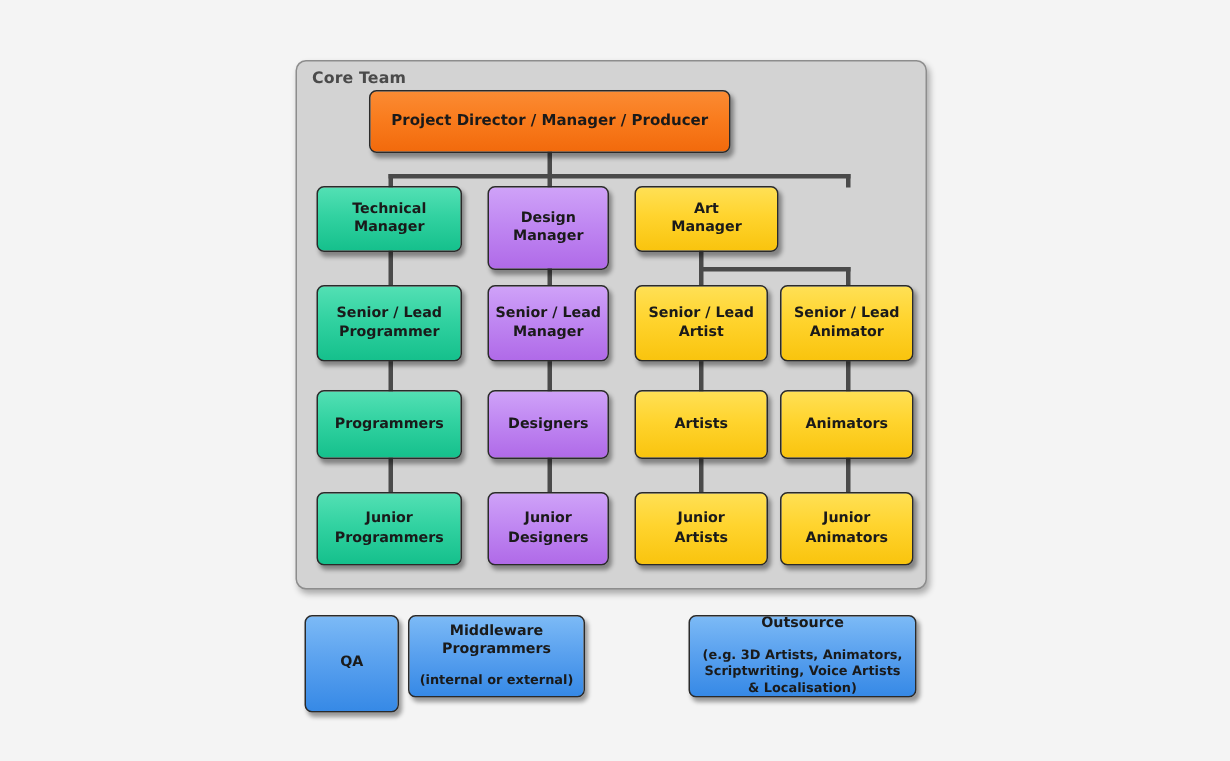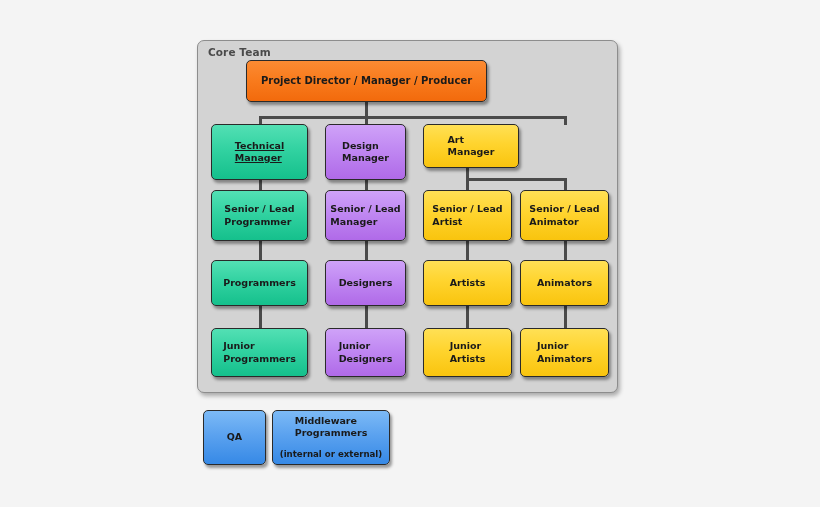--- a/index.html
+++ b/index.html
@@ -46,21 +46,21 @@
 
   
   .node {
     position: absolute;
     z-index: 2;
     border: 1px solid #2a2a2a;
     border-radius: 5px;
     display: flex;
     align-items: center;
     justify-content: center;
-    text-align: left;
+    text-align: center;
     color: #1a1a1a;
     font-size: 9.5px;
     font-weight: bold;
     line-height: 1.28;
     padding: 2px 4px;
     box-shadow: 2px 3px 3px rgba(0,0,0,0.38);
     white-space: pre-line;
   }
 
   .c-orange { background: linear-gradient(to bottom, #fb8b33 0%, #f97c1e 45%, #f26a0c 100%); }
@@ -111,21 +111,21 @@
   <div class="line v" style="left:466px; top:240px; height:21px;"></div>
   <div class="line v" style="left:466px; top:305px; height:23px;"></div>
 
   <div class="line v" style="left:564px; top:240px; height:21px;"></div>
   <div class="line v" style="left:564px; top:305px; height:23px;"></div>
 
   <div id="root-node" class="node c-orange" style="left:246px; top:60px; width:241px; height:42px;">
     <span class="title">Project Director / Manager / Producer</span>
   </div>
 
-  <div class="node c-green" style="left:211px; top:124px; width:97px; height:56px;text-decoration:underline;">
+  <div class="node c-green" style="left:211px; top:124px; width:97px; height:44px;">
     <span class="title">Technical
 Manager</span>
   </div>
   <div class="node c-purple" style="left:325px; top:124px; width:81px; height:56px;">
     <span class="title">Design
 Manager</span>
   </div>
   <div class="node c-yellow" style="left:423px; top:124px; width:96px; height:44px;">
     <span class="title">Art
 Manager</span>
@@ -171,25 +171,31 @@
   </div>
   <div class="node c-yellow" style="left:423px; top:328px; width:89px; height:49px;">
     <span class="title">Junior
 Artists</span>
   </div>
   <div class="node c-yellow" style="left:520px; top:328px; width:89px; height:49px;">
     <span class="title">Junior
 Animators</span>
   </div>
 
-  <div class="node c-blue support" style="left:203px; top:410px; width:63px; height:55px;">
+  <div class="node c-blue support" style="left:203px; top:410px; width:63px; height:65px;">
     <span class="title">QA</span>
   </div>
 
   <div class="node c-blue support" style="left:272px; top:410px; width:118px; height:55px; flex-direction:column;">
     <span class="title">Middleware
 Programmers</span>
     <span class="sub">(internal or external)</span>
   </div>
 
 
+  <div class="node c-blue support" style="left:459px; top:410px; width:152px; height:55px; flex-direction:column;">
+    <span class="title">Outsource</span>
+    <span class="sub">(e.g. 3D Artists, Animators,
+Scriptwriting, Voice Artists
+&amp; Localisation)</span>
+  </div>
 
 </div>
 
 </body></html>

